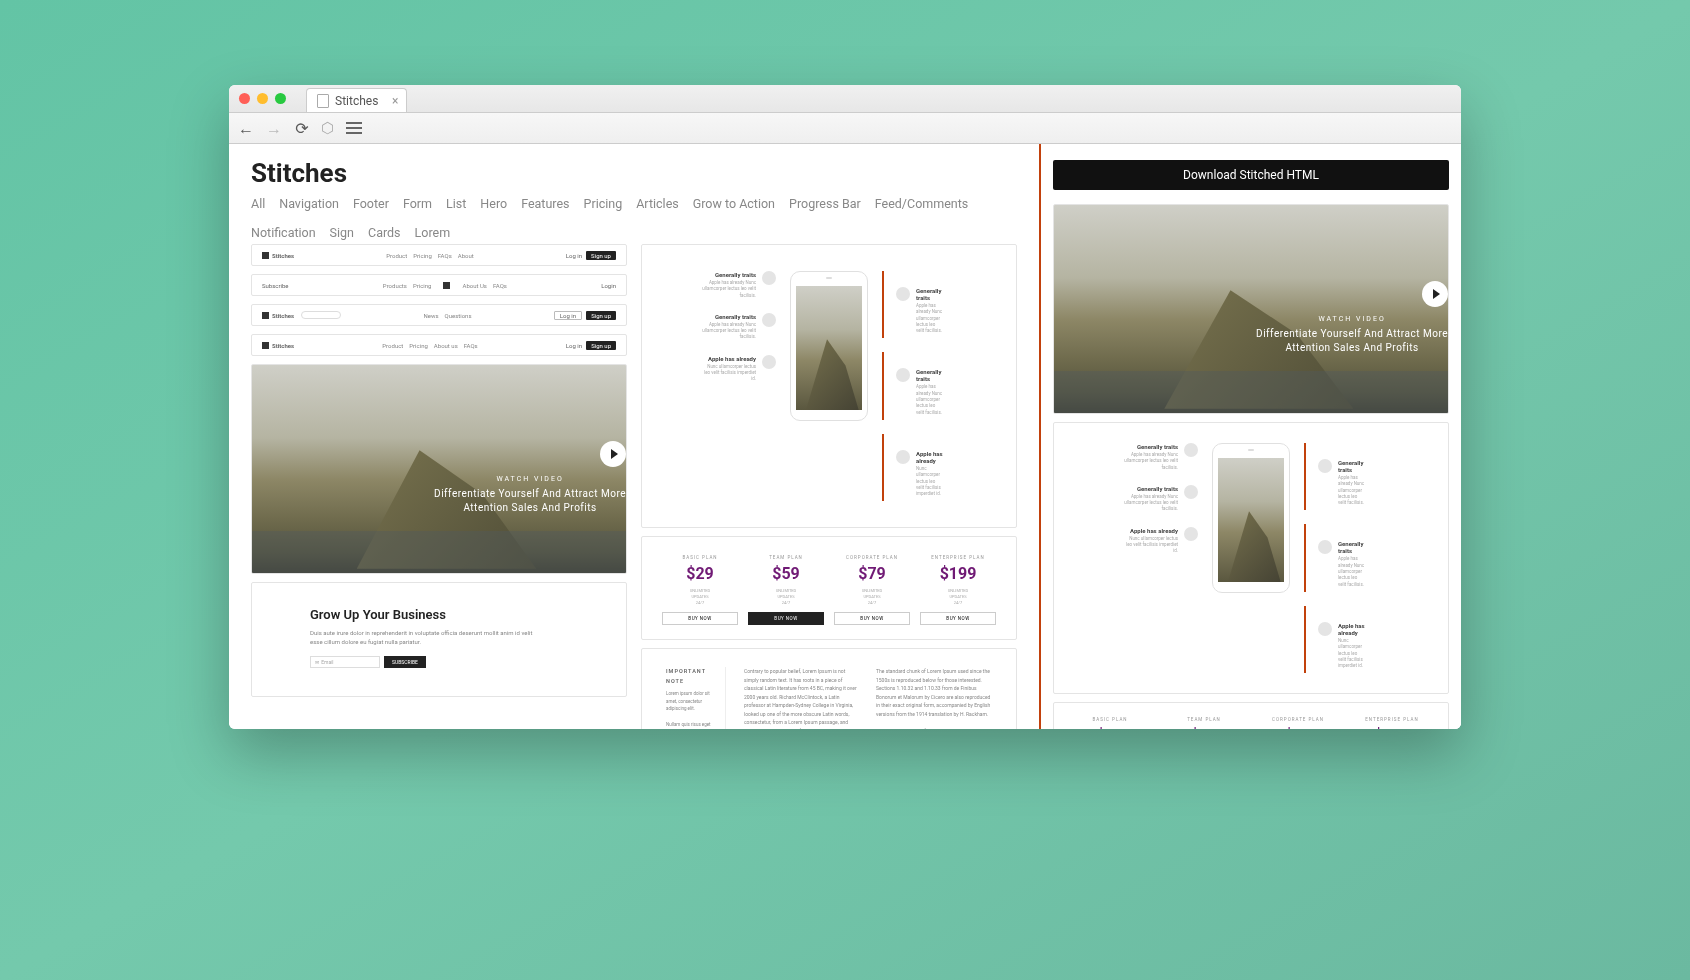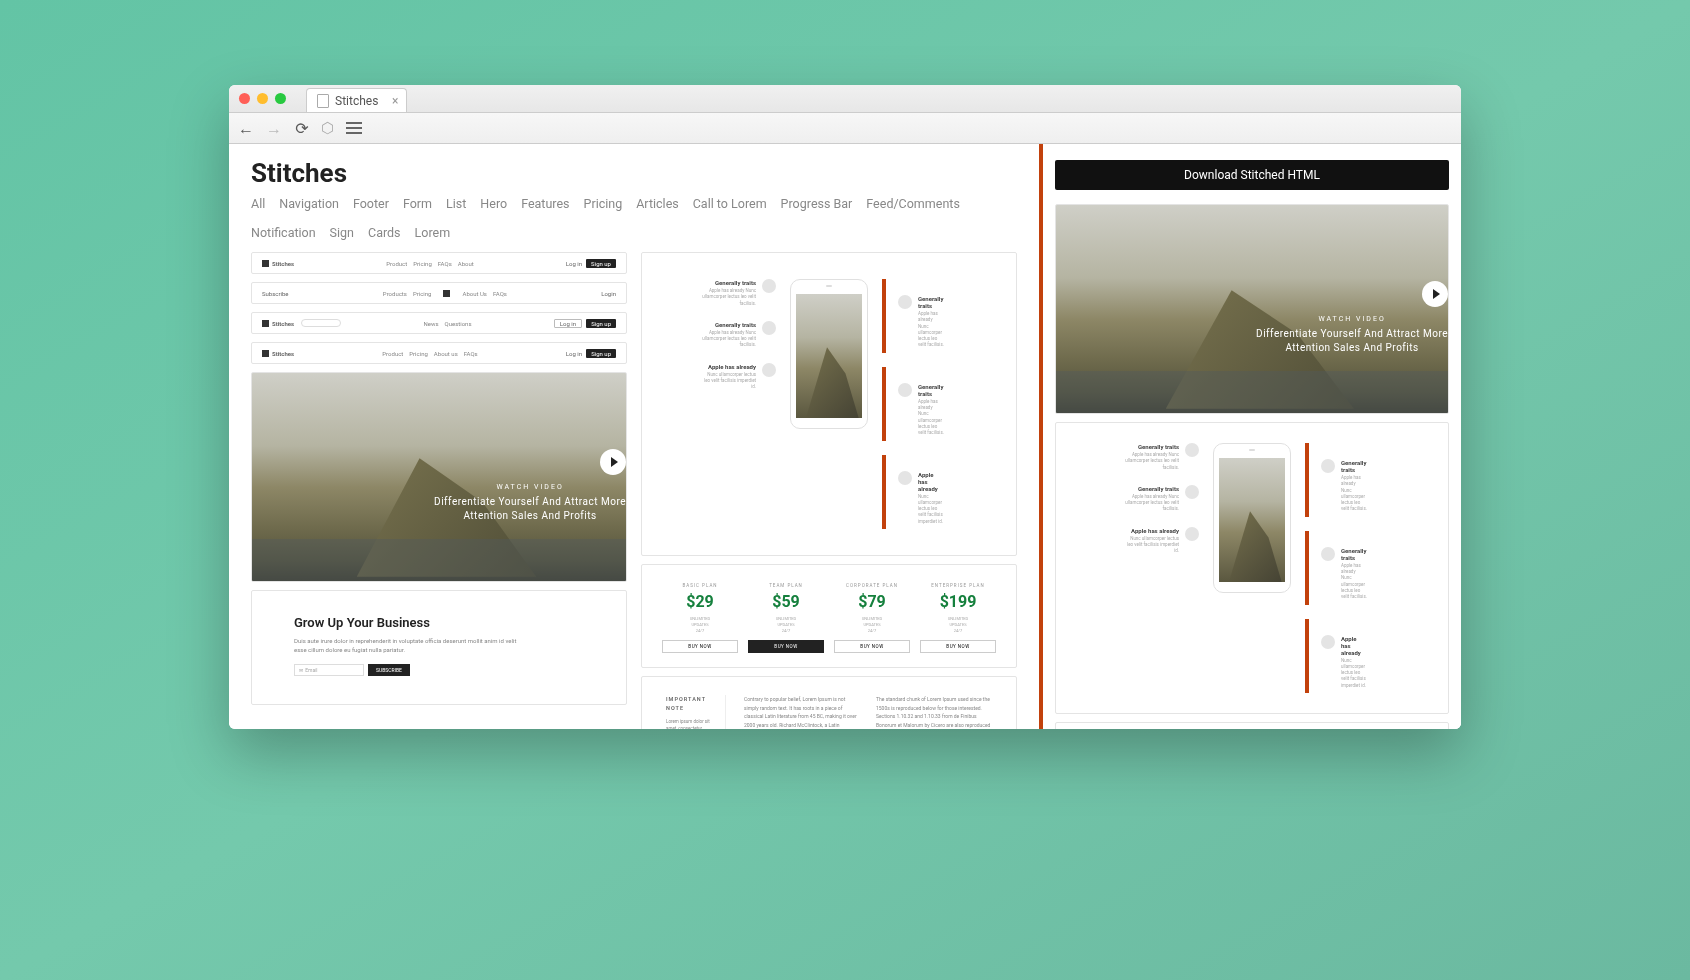--- a/index.html
+++ b/index.html
@@ -18,21 +18,21 @@
   .nav-icons span{width:18px;text-align:center}
   .nav-icons .disabled{color:#bbb}
   .url-box{flex:1;height:22px;border:1px solid #ccc;border-radius:3px;background:#fff;display:flex;align-items:center;padding:0 8px;font-size:13px;color:#555;gap:6px}
   .url-box .doc-icon{width:10px;height:12px;border:1px solid #aaa}
   .menu-icon{width:20px;height:20px;display:flex;flex-direction:column;justify-content:center;gap:3px;padding:2px}
   .menu-icon span{height:2px;background:#666}
   .content{flex:1;display:flex;overflow:hidden;background:#fff}
   
   .left{flex:0 0 810px;padding:14px 22px 0;overflow:hidden;position:relative}
   .brand{font-size:26px;font-weight:700;color:#222;margin-bottom:8px}
-  .cats{display:flex;flex-wrap:wrap;gap:14px 14px;font-size:12.5px;color:#888;margin-bottom:12px;max-width:760px}
+  .cats{display:flex;flex-wrap:wrap;gap:14px 14px;font-size:12.5px;color:#888;margin-bottom:4px;max-width:760px}
   .cats span{cursor:pointer}
   .cols{display:flex;gap:14px}
   .col{flex:1;display:flex;flex-direction:column;gap:8px}
   .tile{border:1px solid #e4e4e4;border-radius:2px;background:#fff;overflow:hidden}
   
   .navrow{height:20px;display:flex;align-items:center;justify-content:space-between;padding:0 10px;font-size:6px;color:#666}
   .navrow .logo{display:flex;align-items:center;gap:3px;font-weight:700}
   .navrow .logo .mark{width:7px;height:7px;background:#333}
   .navrow .links{display:flex;gap:6px;color:#888}
   .navrow .btns{display:flex;gap:4px;align-items:center}
@@ -41,21 +41,21 @@
   
   .hero{height:210px;background:linear-gradient(180deg,#cfcfc7 0%,#b5b4a2 35%,#8d8766 55%,#6e6a4c 75%,#56553e 90%,#3f3f32 100%);position:relative;display:flex;align-items:center;justify-content:flex-end;color:#fff}
   .mountain{position:absolute;inset:0;overflow:hidden}
   .mountain::before{content:"";position:absolute;left:28%;top:38%;width:48%;height:60%;background:linear-gradient(135deg,#7a744f,#4f4d37);clip-path:polygon(0 100%,35% 5%,70% 40%,100% 100%)}
   .mountain::after{content:"";position:absolute;left:0;right:0;bottom:0;height:20%;background:rgba(80,90,95,.4)}
   .play{width:26px;height:26px;border-radius:50%;background:#fff;display:flex;align-items:center;justify-content:center;color:#222;z-index:2;margin-bottom:30px}
   .play::before{content:"";border-left:7px solid #222;border-top:5px solid transparent;border-bottom:5px solid transparent;margin-left:2px}
   .hero-text{position:absolute;bottom:28%;text-align:center;font-size:7px;letter-spacing:2px;z-index:2}
   .hero-sub{font-size:10px;letter-spacing:.5px;margin-top:4px;line-height:1.4}
   
-  .grow{padding:24px 42px 28px}
+  .grow{padding:24px 58px 28px}
   .grow h3{font-size:13px;font-weight:600;color:#222;margin-bottom:6px}
   .grow p{font-size:6px;color:#888;line-height:1.5;max-width:230px;margin-bottom:10px}
   .grow .fld{display:flex;gap:4px}
   .grow .inp{flex:0 0 70px;height:12px;border:1px solid #ddd;font-size:5px;display:flex;align-items:center;padding:0 4px;color:#aaa;gap:2px}
   .grow .sub{height:12px;background:#222;color:#fff;font-size:5px;padding:0 8px;display:flex;align-items:center}
   
   .feat{padding:26px 20px;display:flex;align-items:flex-start;justify-content:center;gap:14px}
   .feat-col{display:flex;flex-direction:column;gap:14px;width:74px}
   .feat-item{display:flex;gap:6px;font-size:5.5px}
   .feat-item.right{justify-content:flex-start}
@@ -65,33 +65,33 @@
   .feat-item .txt p{font-size:4.5px;color:#aaa;line-height:1.4}
   .phone{width:78px;height:150px;border-radius:10px;background:#fff;border:1px solid #e0e0e0;padding:14px 5px 10px;position:relative}
   .phone::before{content:"";position:absolute;top:5px;left:50%;transform:translateX(-50%);width:6px;height:1.5px;background:#ddd;border-radius:1px}
   .phone-screen{width:100%;height:100%;background:linear-gradient(180deg,#cfcfc7 0%,#b5b4a2 35%,#8d8766 60%,#5a573f 100%)}
   .phone-screen .mm{height:100%;position:relative;overflow:hidden}
   .phone-screen .mm::before{content:"";position:absolute;left:15%;top:38%;width:80%;height:62%;background:linear-gradient(135deg,#7a744f,#454334);clip-path:polygon(0 100%,40% 8%,75% 42%,100% 100%)}
   
   .pricing{padding:18px 20px 14px;display:flex;justify-content:space-around;gap:10px}
   .plan{text-align:center;flex:1}
   .plan .pn{font-size:4.5px;letter-spacing:1px;color:#999;text-transform:uppercase;margin-bottom:4px}
-  .plan .pp{font-size:16px;font-weight:700;color:#15803d;margin-bottom:5px}
+  .plan .pp{font-size:16px;font-weight:700;color:#701a75;margin-bottom:5px}
   .plan .pd{font-size:4px;color:#aaa;line-height:1.5;margin-bottom:6px}
   .plan .pb{font-size:4.5px;padding:3px 0;border:1px solid #ccc;letter-spacing:.5px}
   .plan .pb.dark{background:#222;color:#fff;border-color:#222}
   
   .article{padding:18px 24px;display:flex;gap:18px;font-size:5px;color:#888;line-height:1.7}
   .article .side{flex:0 0 60px;border-right:1px solid #eee;padding-right:10px}
   .article .side h5{font-size:5.5px;letter-spacing:1px;color:#666;margin-bottom:4px;text-transform:uppercase;font-weight:600}
   .article .side p{font-size:4.5px;margin-bottom:8px}
   .article .body{flex:1;display:flex;gap:16px}
   .article .body div{flex:1}
   
-  .right{flex:1;background:#fff;border-left:4px solid #c2410c;padding:16px 12px 4px;overflow:hidden}
+  .right{flex:1;background:#fff;border-left:2px solid #c2410c;padding:16px 12px 4px;overflow:hidden}
   .dl-btn{background:#111;color:#fff;text-align:center;padding:8px;font-size:12px;border-radius:2px;margin-bottom:14px}
   .preview{display:flex;flex-direction:column;gap:8px}
   .preview .hero{height:210px}
   .preview .feat{padding:20px 16px}
   .preview .pricing{padding:14px 14px}
 </style>
 </head>
 <body>
 
 <div class="browser">
@@ -130,21 +130,21 @@
       <div class="cats" id="cats">
           <span>All</span>
           <span>Navigation</span>
           <span>Footer</span>
           <span>Form</span>
           <span>List</span>
           <span>Hero</span>
           <span>Features</span>
           <span>Pricing</span>
           <span>Articles</span>
-          <span>Call to Lorem</span>
+          <span>Grow to Action</span>
           <span>Progress Bar</span>
           <span>Feed/Comments</span>
           <span>Notification</span>
           <span>Sign</span>
           <span>Cards</span>
           <span>Lorem</span>
         </div>
 
       <div class="cols">
 

